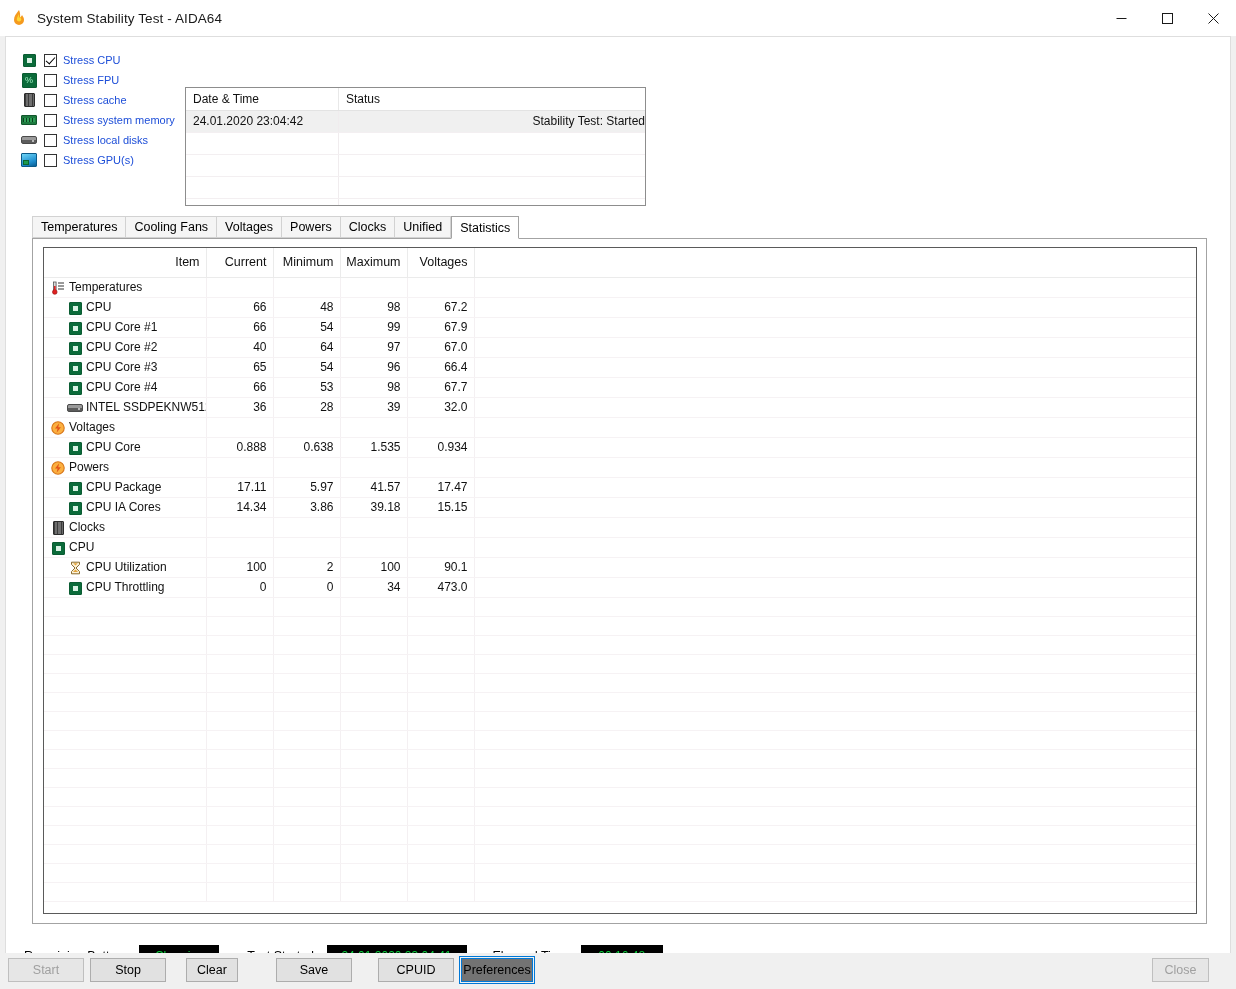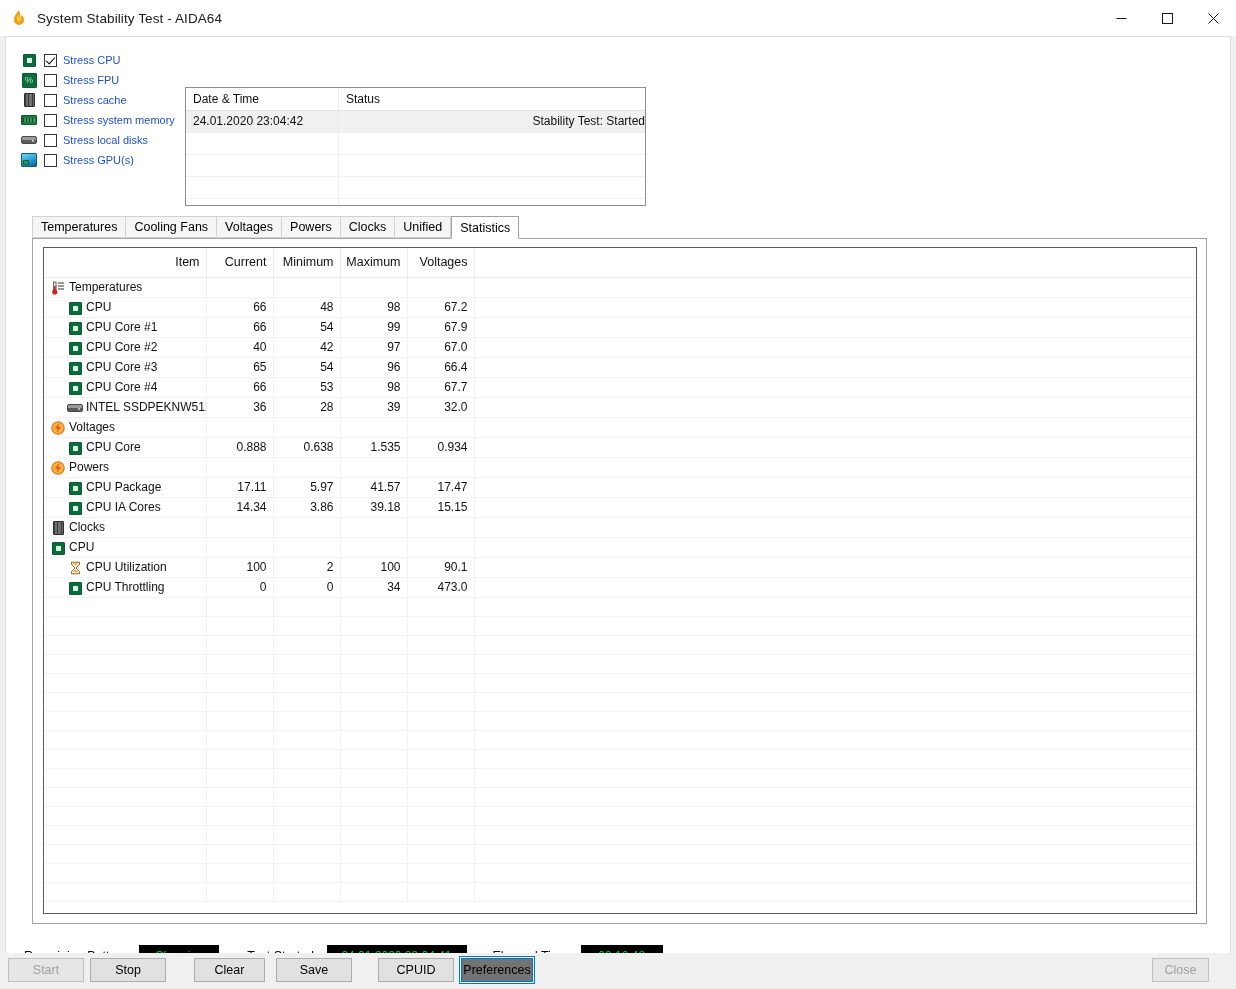--- a/index.html
+++ b/index.html
@@ -568,21 +568,21 @@
               <tr>
                 <td class="item">
                   <div class="itemcell indent">
                     <span class="ico"><span style="display: inline-flex; align-items: center; justify-content: center; width: 16px; height: 16px;">
                         <span class="ico-chip"></span>
                       </span></span>
                     <span class="txt">CPU Core #2</span>
                   </div>
                 </td>
                 <td>40</td>
-                <td>42</td>
+                <td>64</td>
                 <td>97</td>
                 <td>67.0</td>
                 <td class="filler"></td>
               </tr>
               <tr>
                 <td class="item">
                   <div class="itemcell indent">
                     <span class="ico"><span style="display: inline-flex; align-items: center; justify-content: center; width: 16px; height: 16px;">
                         <span class="ico-chip"></span>
                       </span></span>
@@ -911,18 +911,18 @@
       <div class="slabel" style="margin-left:26px">Elapsed Time:</div>
       <div class="sbox" style="width:82px">00:16:48</div>
     </div>
 
   </div>
 </div>
 
 <div id="btnbar">
   <div class="btn disabled" style="left:8px;  width:76px">Start</div>
   <div class="btn" style="left:90px; width:76px">Stop</div>
-  <div class="btn" style="left:194px;width:71px">Clear</div>
+  <div class="btn" style="left:186px;width:52px">Clear</div>
   <div class="btn" style="left:276px;width:76px">Save</div>
   <div class="btn" style="left:378px;width:76px">CPUID</div>
   <div class="btn focused" style="left:461px;width:72px">Preferences</div>
   <div class="btn disabled" style="left:1152px;width:57px">Close</div>
 </div>
 
 </body></html>

